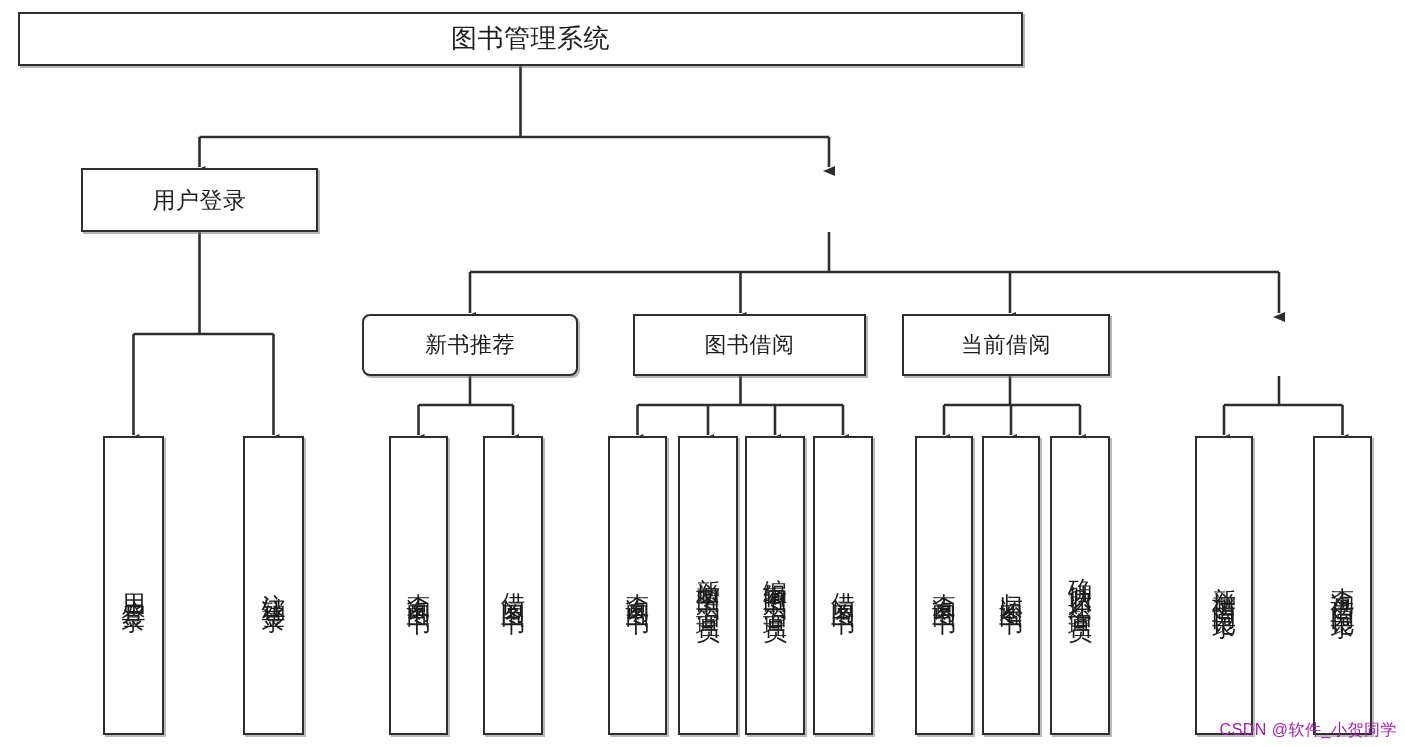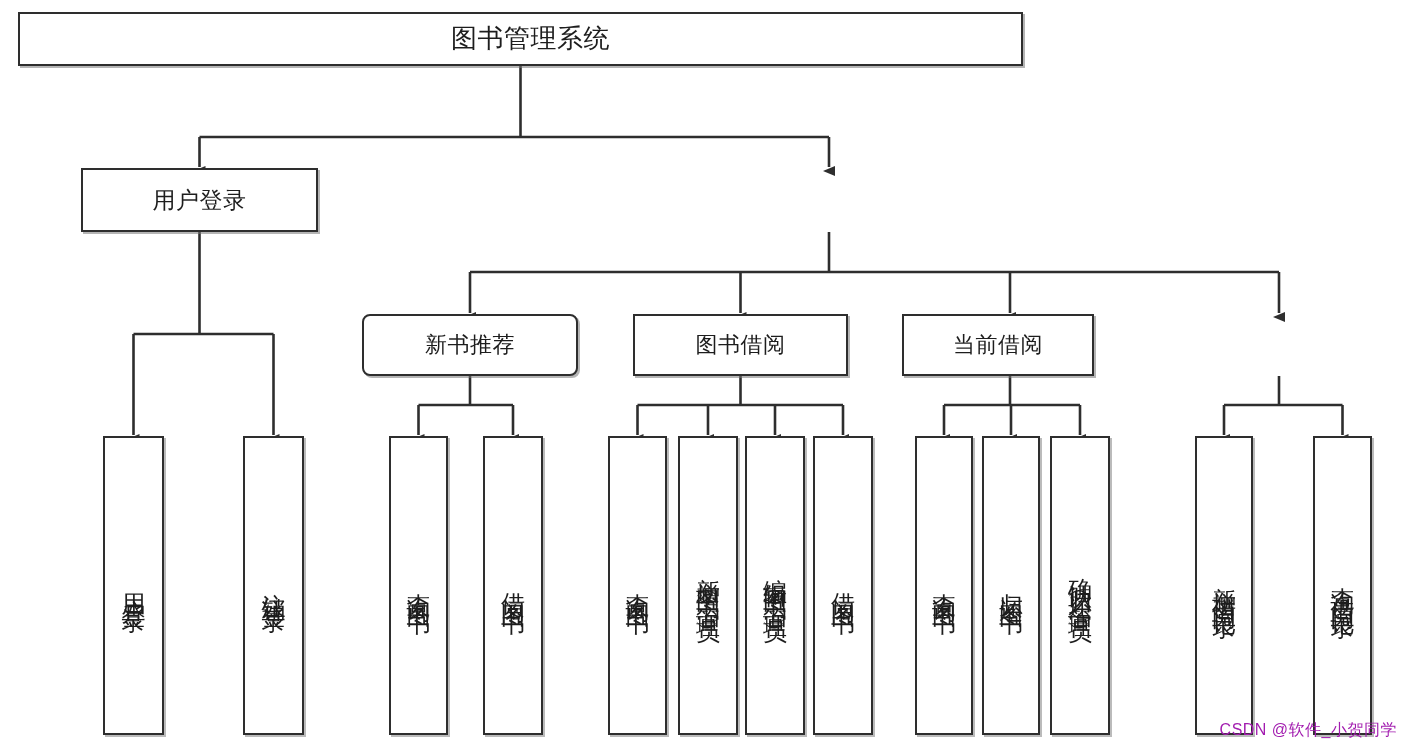--- a/index.html
+++ b/index.html
@@ -121,24 +121,24 @@
     <span class="node-label">图书管理系统</span>
   </div>
 
   <div class="node-box node-l2" style="left:81px; top:168px; width:237px; height:64px;">
     <span class="node-label">用户登录</span>
   </div>
 
   <div class="node-box node-l3" style="left:362px; top:314px; width:216px; height:62px;border-radius:8px;">
     <span class="node-label">新书推荐</span>
   </div>
-  <div class="node-box node-l3" style="left:633px; top:314px; width:215px; height:62px;">
+  <div class="node-box node-l3" style="left:633px; top:314px; width:233px; height:62px;">
     <span class="node-label">图书借阅</span>
   </div>
-  <div class="node-box node-l3" style="left:902px; top:314px; width:192px; height:62px;font-family:Liberation Serif, serif;">
+  <div class="node-box node-l3" style="left:902px; top:314px; width:208px; height:62px;font-family:Liberation Serif, serif;">
     <span class="node-label">当前借阅</span>
   </div>
 
   <div class="node-box node-leaf" style="left:103px; top:436px; width:61px; height:299px;">
     <span class="node-label">用户登录</span>
   </div>
   <div class="node-box node-leaf" style="left:243px; top:436px; width:61px; height:299px;">
     <span class="node-label">注销登录</span>
   </div>
   <div class="node-box node-leaf" style="left:389px; top:436px; width:59px; height:299px;">

